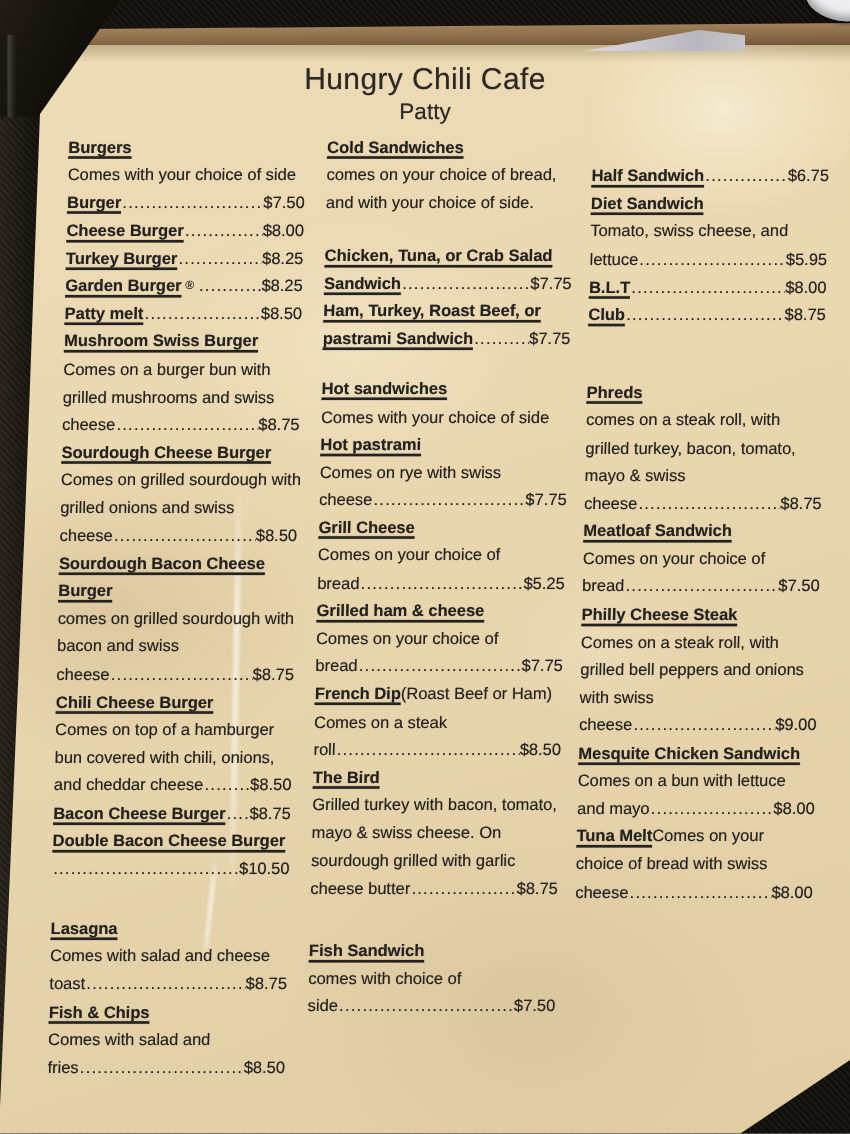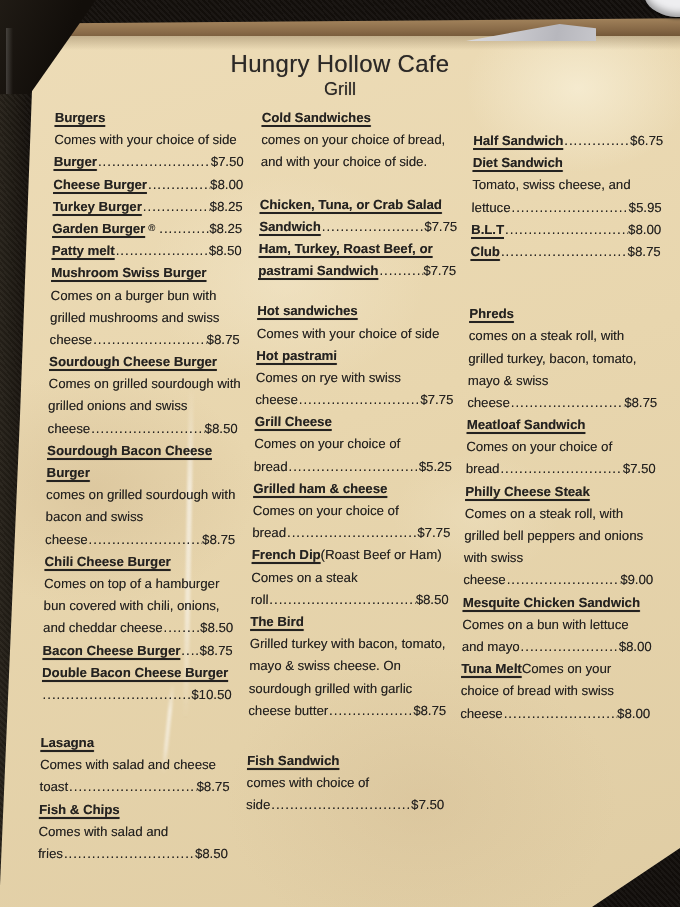--- a/index.html
+++ b/index.html
@@ -86,22 +86,22 @@
 </head>
 <body>
 
 <div class="scene">
   <div class="binder-strip"></div>
   <div class="paper">
     <div class="streak s1"></div>
     <div class="streak s2"></div>
   </div>
   <div class="titles">
-    <div class="title">Hungry Hollow Cafe</div>
-    <div class="subtitle">Grill</div>
+    <div class="title">Hungry Chili Cafe</div>
+    <div class="subtitle">Patty</div>
   </div>
   <div class="cols" id="cols">
       <div class="col col1">
         <div class="line">
           <span class="b">Burgers</span>
         </div>
         <div class="line">
           <span class="p">Comes with your choice of side</span>
         </div>
         <div class="line">

